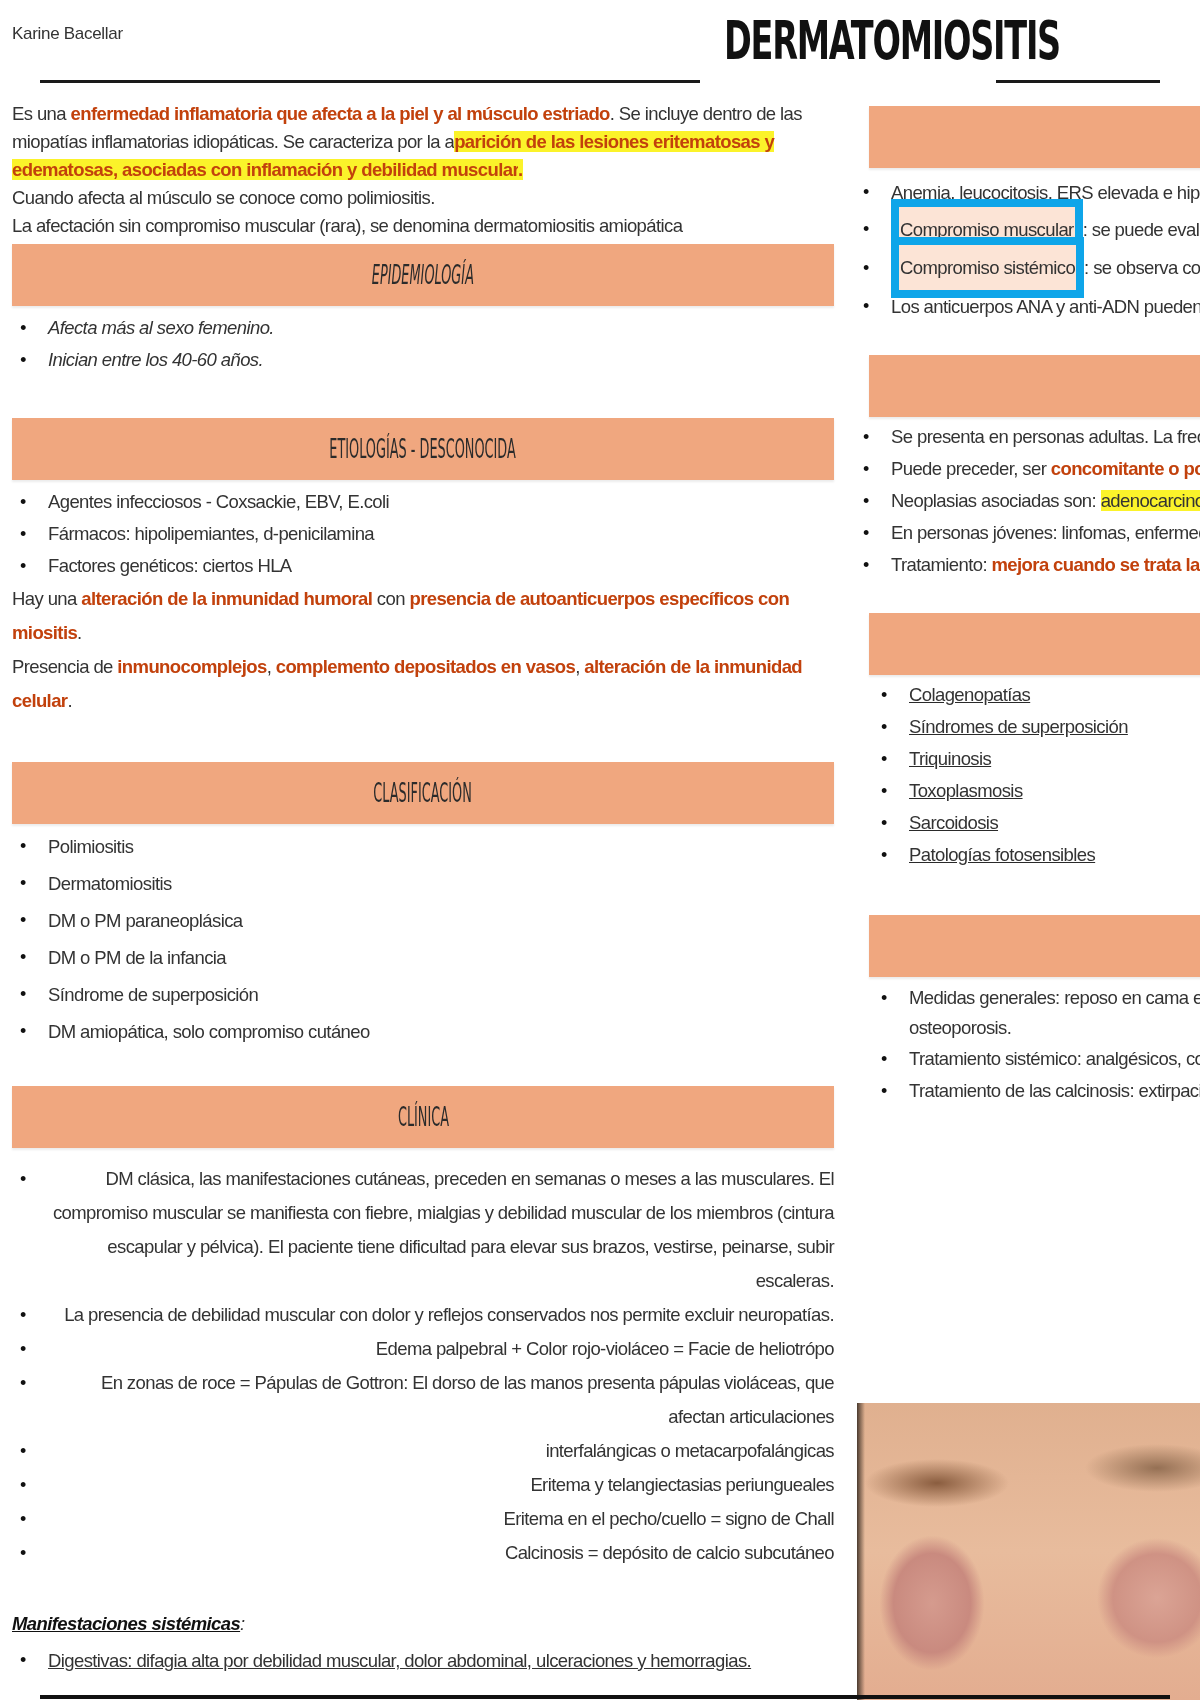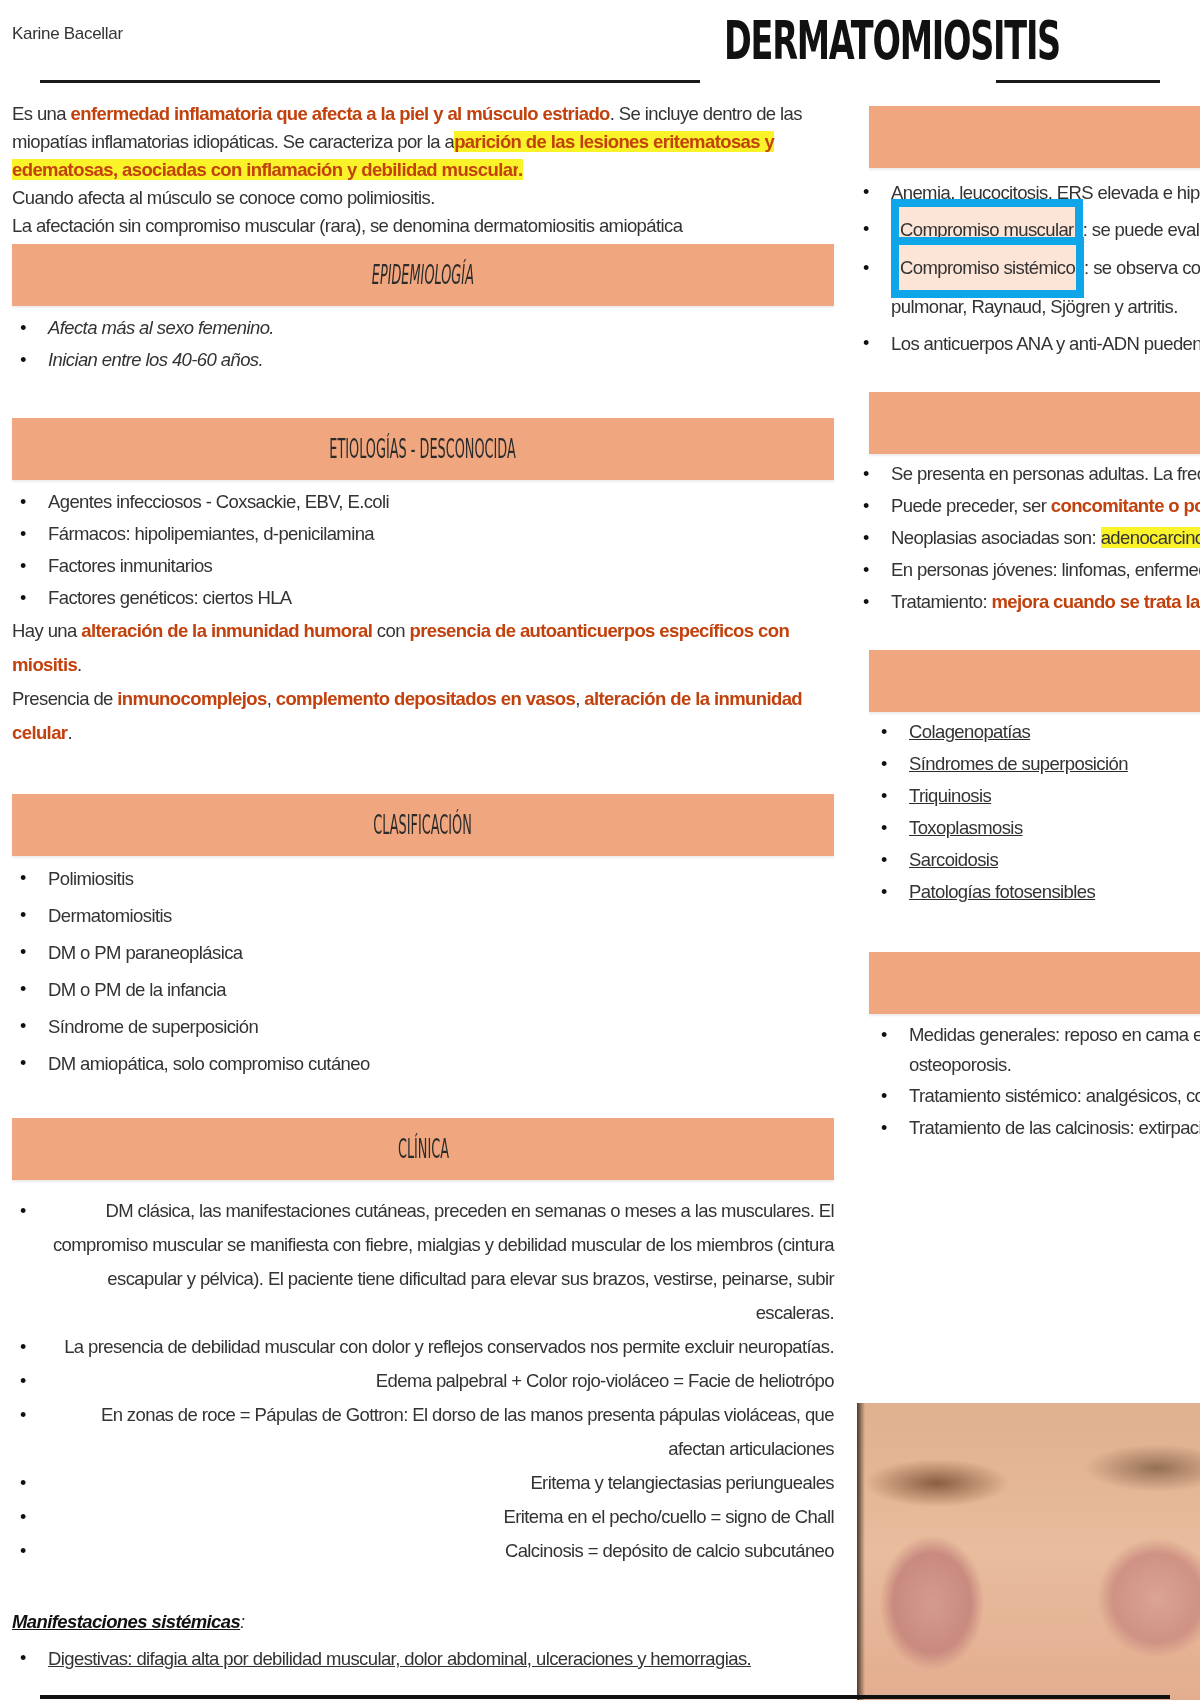--- a/index.html
+++ b/index.html
@@ -76,21 +76,20 @@
     </ul>
   </section>
 
   <section data-name="etiologias-section" style="margin-top:42px;">
     <div class="band" data-name="etiologias-header">
         <span data-name="etiologias-title">ETIOLOGÍAS - DESCONOCIDA</span>
       </div>
     <ul class="bul tight" data-name="etiologias-list" style="margin-top:6px;">
       <li data-name="list-item">Agentes infecciosos - Coxsackie, EBV, E.coli</li>
       <li data-name="list-item">Fármacos: hipolipemiantes, d-penicilamina</li>
-      <li data-name="list-item">Factores inmunitarios</li>
       <li data-name="list-item">Factores genéticos: ciertos HLA</li>
     </ul>
     <p class="txt" data-name="etiologias-humoral" style="line-height:34px;">
       <span data-name="text">Hay una </span><b data-name="bold-text">alteración de la inmunidad humoral</b><span data-name="text"> con </span><b data-name="bold-text">presencia de autoanticuerpos específicos con miositis</b><span data-name="text">.</span>
     </p>
     <p class="txt" data-name="etiologias-inmunocomplejos" style="line-height:34px;">
       <span data-name="text">Presencia de </span><b data-name="bold-text">inmunocomplejos</b><span data-name="text">, </span><b data-name="bold-text">complemento depositados en vasos</b><span data-name="text">, </span><b data-name="bold-text">alteración de la inmunidad celular</b><span data-name="text">.</span>
     </p>
   </section>
 
@@ -110,41 +109,41 @@
 
   <section data-name="clinica-section" style="margin-top:36px;">
     <div class="band" data-name="clinica-header">
         <span data-name="clinica-title">CLÍNICA</span>
       </div>
     <ul class="bul wrap" data-name="clinica-list" style="margin-top:14px;text-align:right;">
       <li data-name="list-item">DM clásica, las manifestaciones cutáneas, preceden en semanas o meses a las musculares. El compromiso muscular se manifiesta con fiebre, mialgias y debilidad muscular de los miembros (cintura escapular y pélvica). El paciente tiene dificultad para elevar sus brazos, vestirse, peinarse, subir escaleras.</li>
       <li data-name="list-item">La presencia de debilidad muscular con dolor y reflejos conservados nos permite excluir neuropatías.</li>
       <li data-name="list-item">Edema palpebral + Color rojo-violáceo = Facie de heliotrópo</li>
       <li data-name="list-item">En zonas de roce = Pápulas de Gottron: El dorso de las manos presenta pápulas violáceas, que afectan articulaciones</li>
+      <li data-name="list-item">interfalángicas o metacarpofalángicas</li>
       <li data-name="list-item">Eritema y telangiectasias periungueales</li>
       <li data-name="list-item">Eritema en el pecho/cuello = signo de Chall</li>
       <li data-name="list-item">Calcinosis = depósito de calcio subcutáneo</li>
     </ul>
     <p class="txt" data-name="systemic-heading" style="margin-top:40px;font-style:italic;">
       <span class="sys-title" data-name="systemic-title">Manifestaciones sistémicas</span><span data-name="text">:</span>
     </p>
     <ul class="bul" data-name="systemic-list" style="margin-top:4px;">
       <li class="underline-text" data-name="list-item">Digestivas: difagia alta por debilidad muscular, dolor abdominal, ulceraciones y hemorragias.</li>
     </ul>
   </section>
 </div>
 
 <div class="col-right" data-name="right-column">
   <section data-name="examenes-section" style="margin-top:6px;">
     <div class="band right" data-name="examenes-header" style="margin-left:14px;"></div>
     <ul class="bul" data-name="examenes-list" style="margin-top:6px; padding-left:36px; white-space:nowrap;">
       <li data-name="list-item">Anemia, leucocitosis, ERS elevada e hipoa</li>
       <li data-name="list-item"><span class="boxed" data-name="boxed-label">Compromiso muscular</span><span data-name="text">: se puede evaluar x</span></li>
       <li data-name="list-item" style="line-height:40px;"><span class="boxed" data-name="boxed-label">Compromiso sistémico</span><span data-name="text">: se observa con la p</span></li>
-      <li data-name="list-item-continuation" style="list-style:none; margin-left:-36px; padding-left:36px;" class="nobullet">pulmonar, Raynaud, Sjögren y artritis.</li>
       <li data-name="list-item">Los anticuerpos ANA y anti-ADN pueden s</li>
     </ul>
   </section>
 
   <section data-name="neoplasias-section" style="margin-top:30px;">
     <div class="band right" data-name="neoplasias-header" style="margin-left:14px;">
         <span data-name="neoplasias-title"></span>
       </div>
     <ul class="bul tight" data-name="neoplasias-list" style="margin-top:4px; white-space:nowrap;">
       <li data-name="list-item">Se presenta en personas adultas. La frecue</li>

